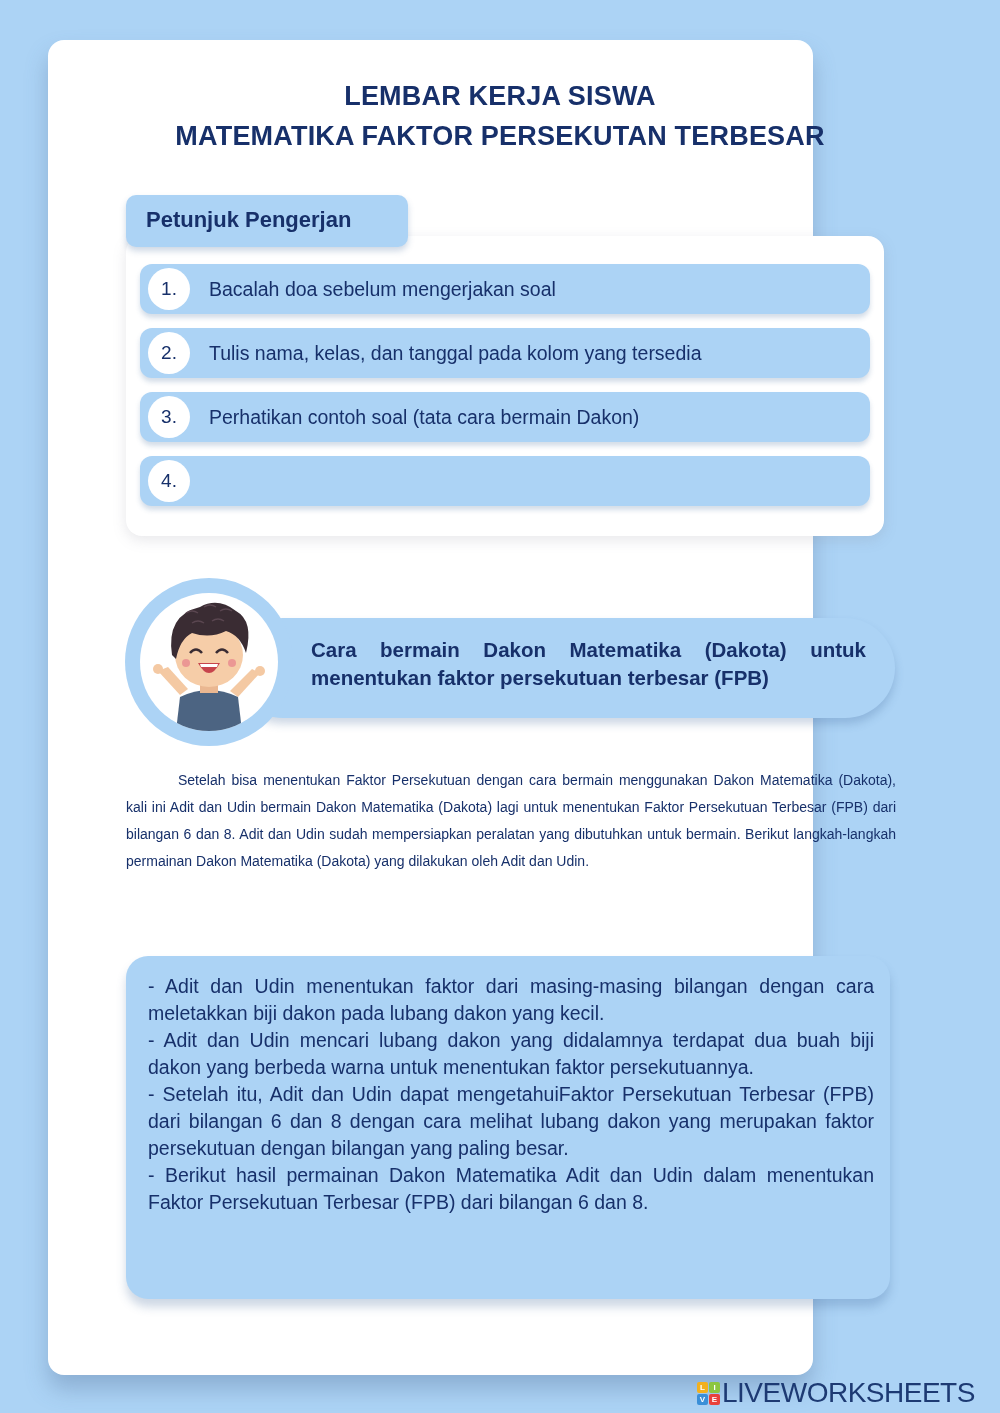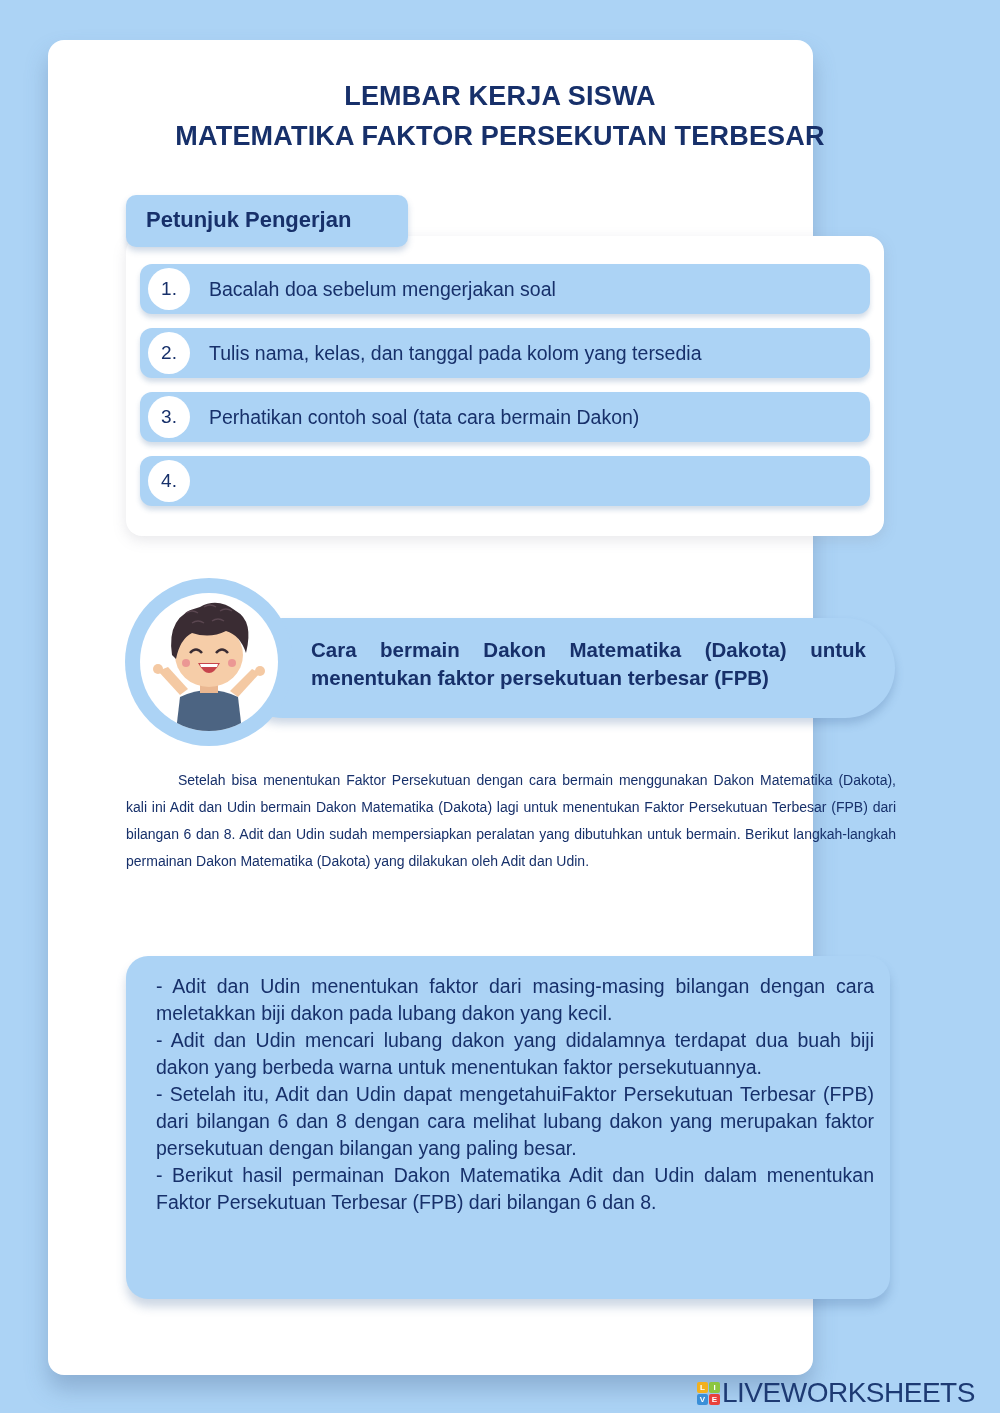--- a/index.html
+++ b/index.html
@@ -119,21 +119,21 @@
     text-indent: 52px;
     color: #17306a;
   }
   .steps-box {
     position: absolute;
     left: 78px; top: 916px;
     width: 764px; height: 343px;
     background: #acd3f5;
     border-radius: 22px;
     box-shadow: 0 8px 10px rgba(60, 100, 150, 0.25);
-    padding: 17px 16px 0 30px;
+    padding: 17px 16px 0 22px;
   }
   .step {
     font-size: 19.5px;
     line-height: 27px;
     text-align: justify;
     color: #17306a;
   }
   .brand {
     position: absolute;
     left: 697px; top: 1377px;

